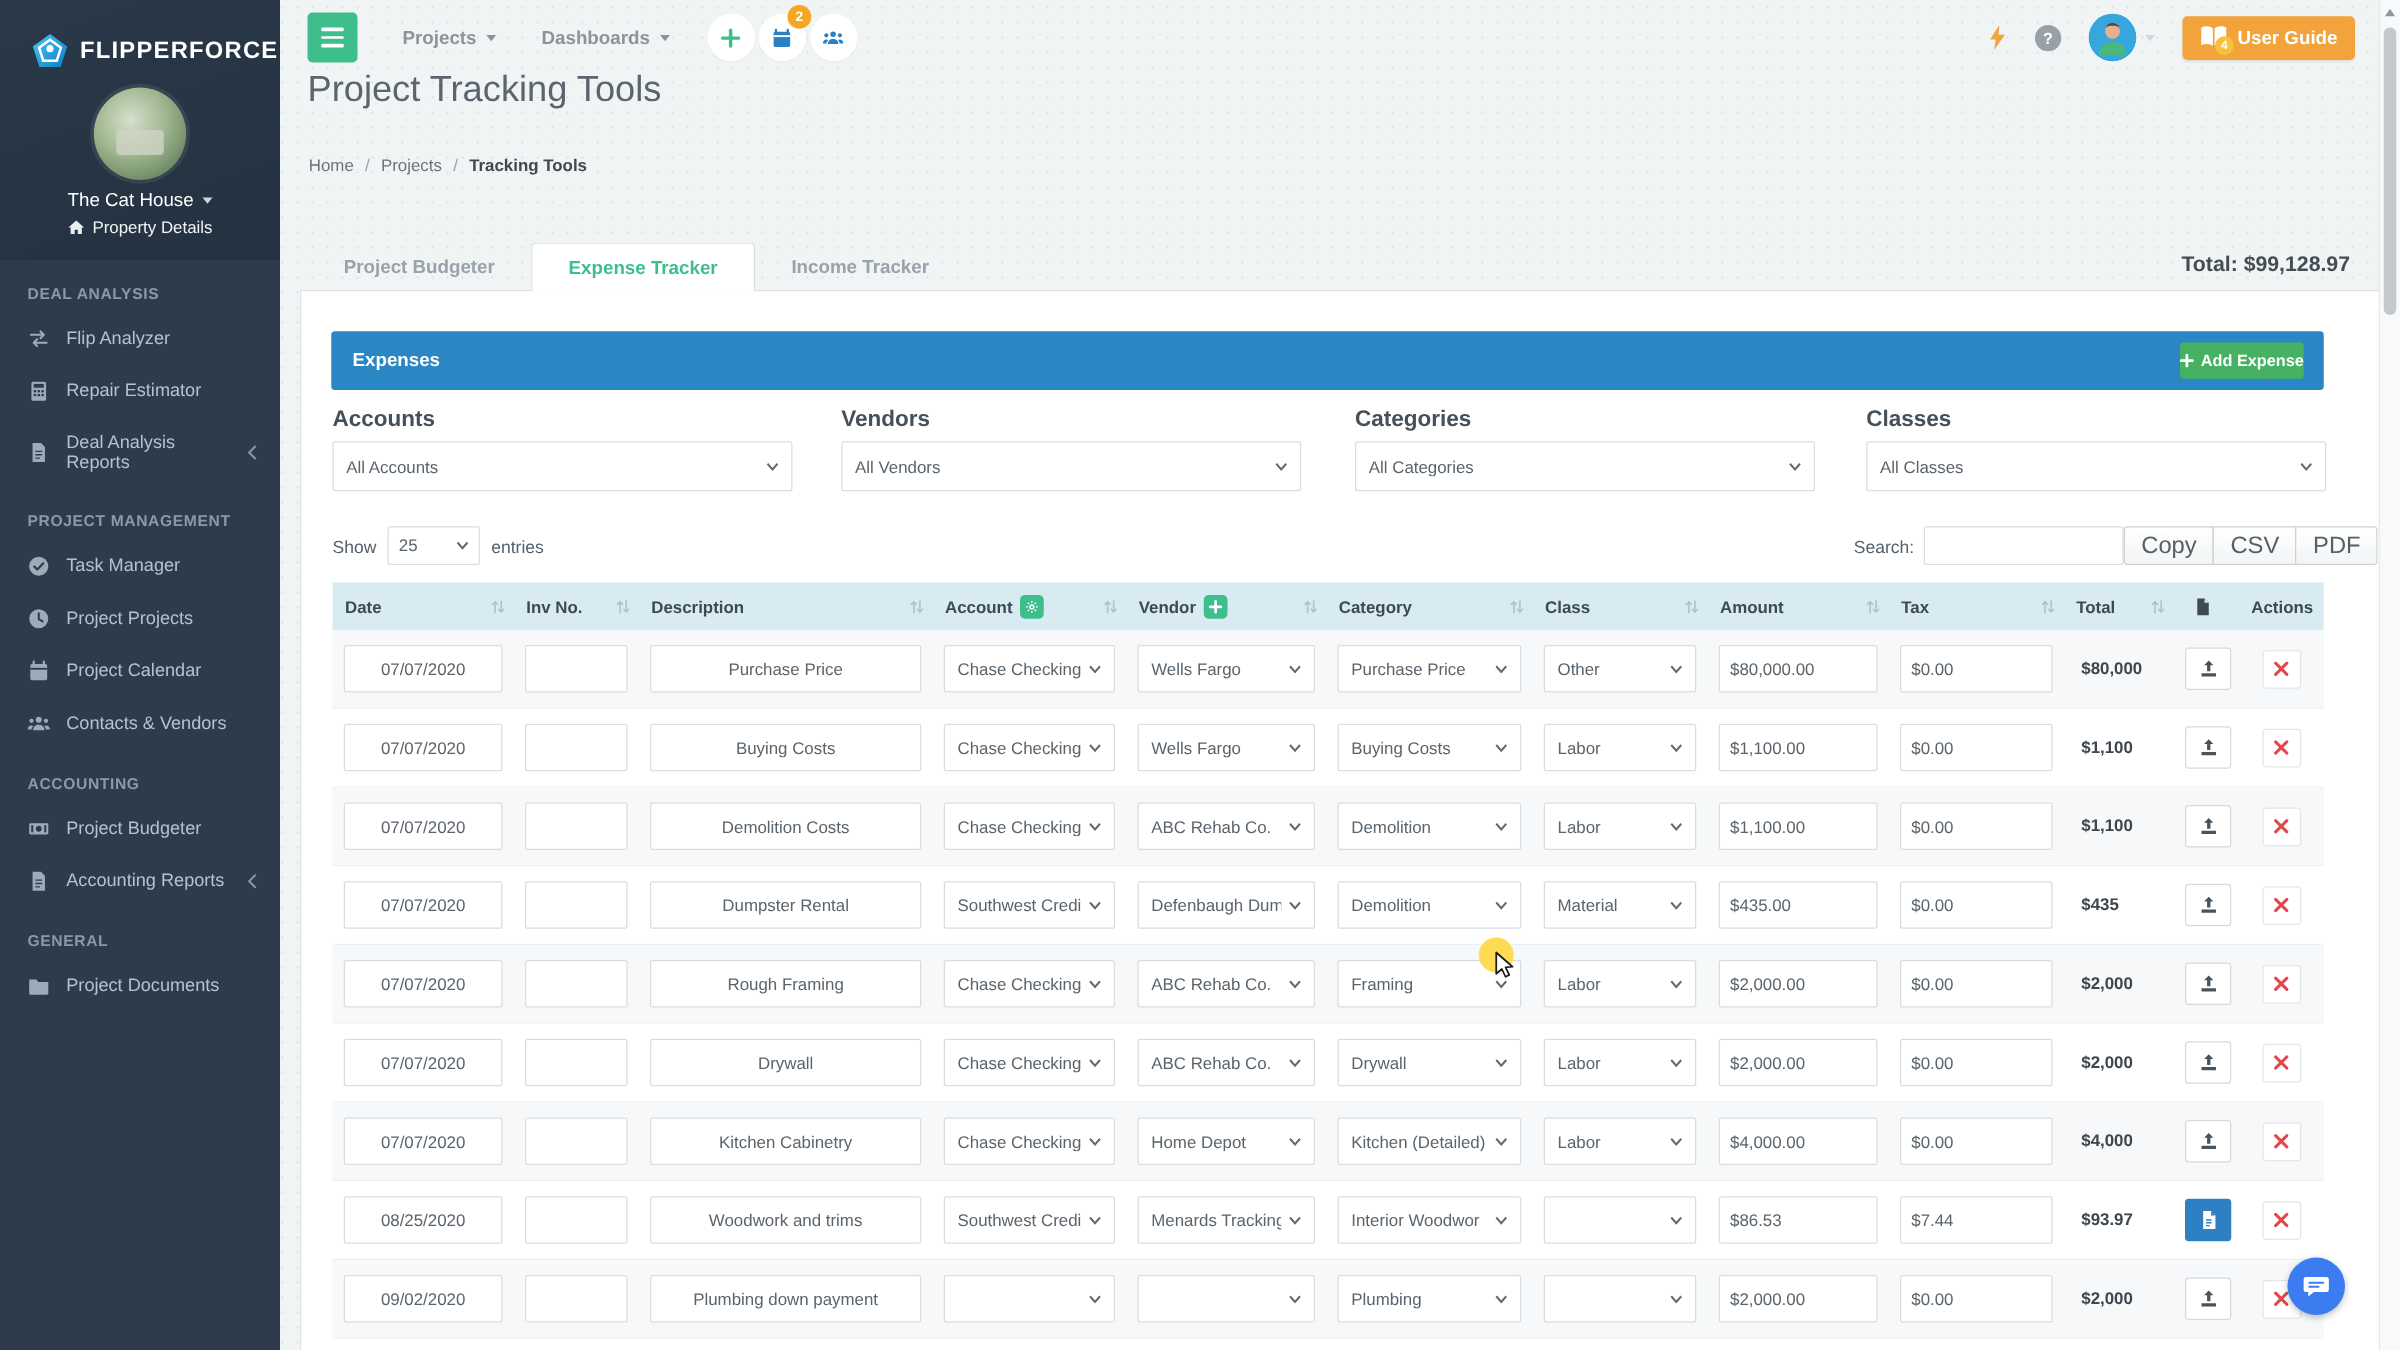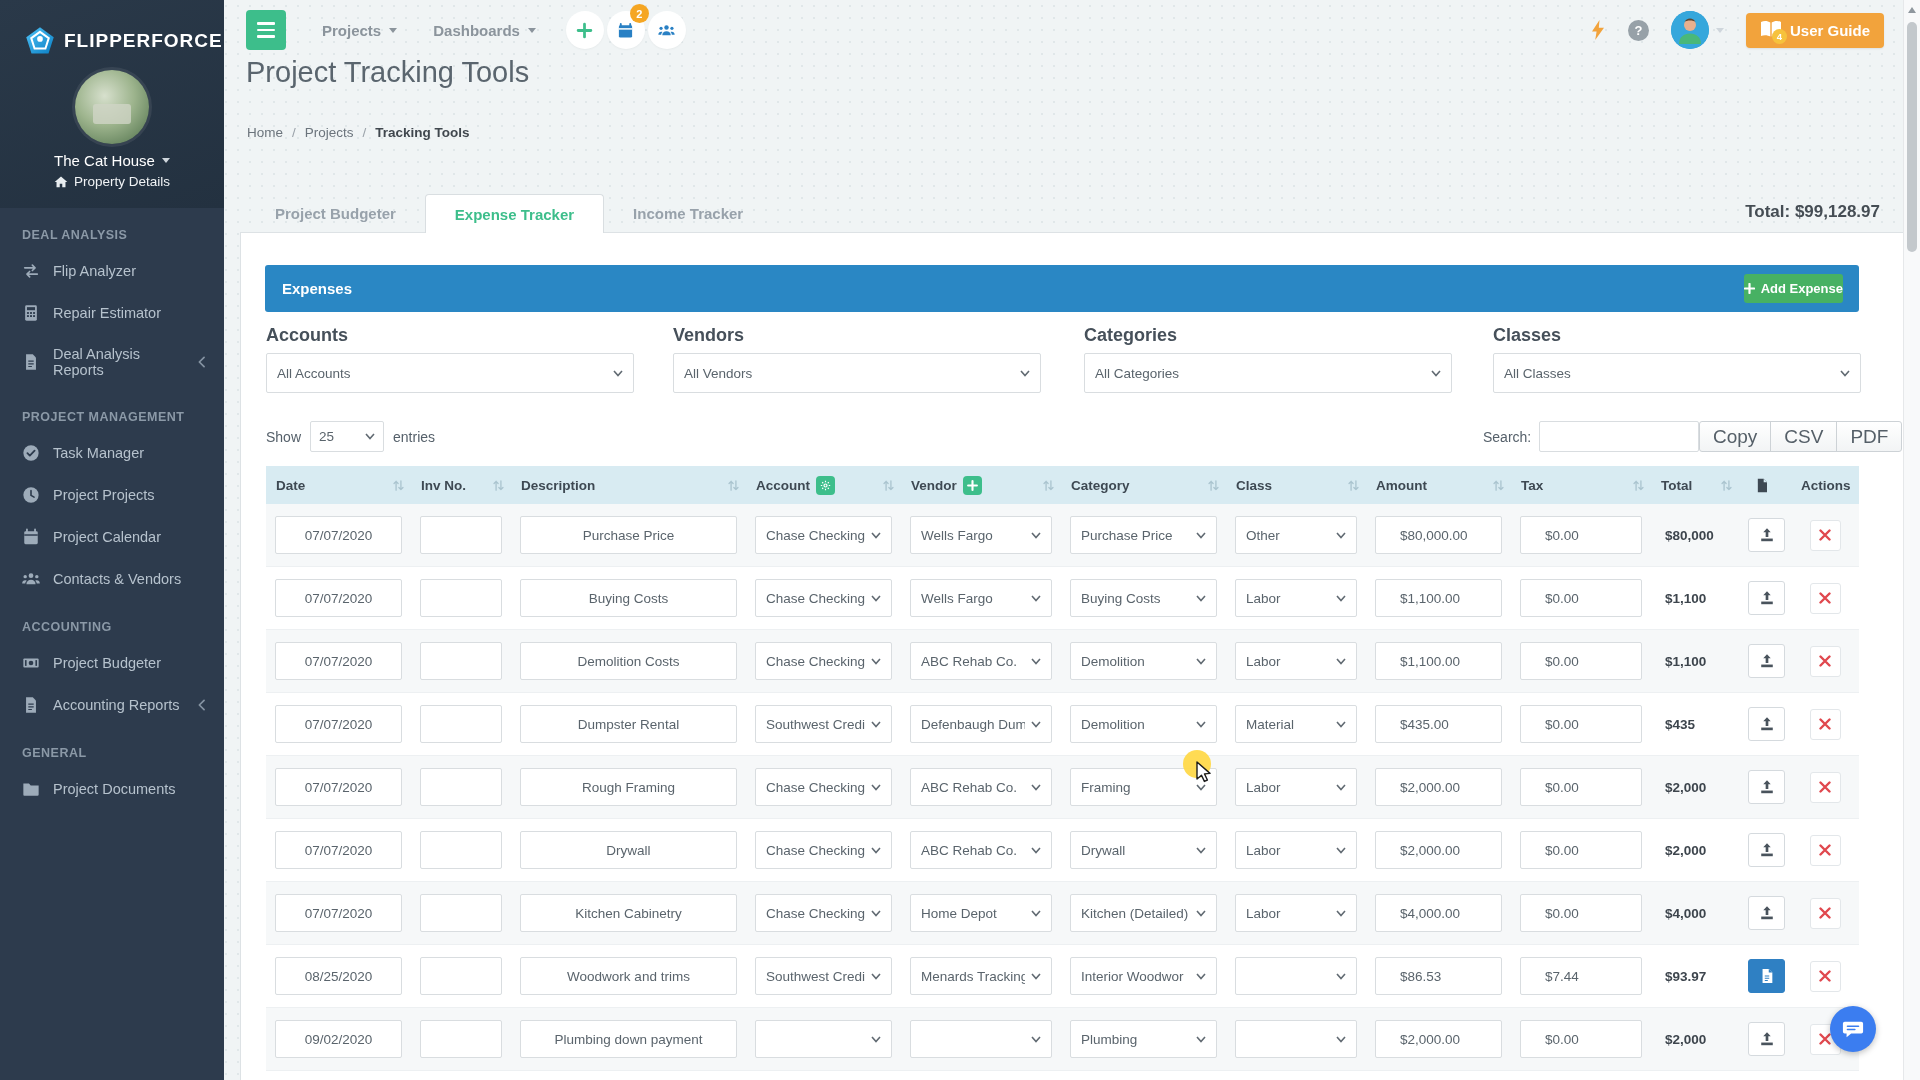--- a/index.html
+++ b/index.html
@@ -105,21 +105,21 @@
   .th-fileicon{margin:0 auto;}
   .th-fileicon svg{width:14px;height:15px;display:block;color:#3e4953;}
   .th-center{justify-content:center;padding-left:0;}
 
   .tbody{position:absolute;left:25px;top:271px;width:1593px;}
   .tr{display:grid;grid-template-columns:var(--cols);align-items:center;height:63px;border-bottom:1px solid #edf0f2;background:#fff;}
   .tr.odd{background:#f6f8f9;}
   .td{padding:0 9px;}
   .cell-input{width:100%;height:38px;border:1px solid #d9dde0;border-radius:2px;background:#fff;font-size:13.5px;color:#5a646c;font-family:inherit;}
   .cell-input.ctr{text-align:center;}
-  .cell-input.money{text-align:left;padding-left:24px;}
+  .cell-input.money{text-align:left;padding-left:8px;}
   .total-val{font-size:13.5px;font-weight:bold;color:#3d454d;padding-left:5px;white-space:nowrap;}
   .btn-sq{width:37px;height:34px;border-radius:3px;display:flex;align-items:center;justify-content:center;cursor:pointer;margin:0 auto;border:1px solid #d5dade;background:#fff;}
   .btn-sq svg{width:16px;height:16px;}
   .btn-sq.blue{background:#2f80c3;border-color:#2f80c3;}
   .x-btn{width:31px;height:31px;border-radius:3px;border:1px solid #e3e7ea;background:#fff;display:flex;align-items:center;justify-content:center;cursor:pointer;margin:0 auto;}
   .x-btn svg{width:12px;height:12px;}
 
   
   .cursor-dot{position:absolute;left:1183px;top:750px;width:28px;height:28px;border-radius:50%;background:#ffd94a;opacity:.95;z-index:8;}
   .cursor-arrow{position:absolute;left:1192px;top:760px;z-index:9;}

